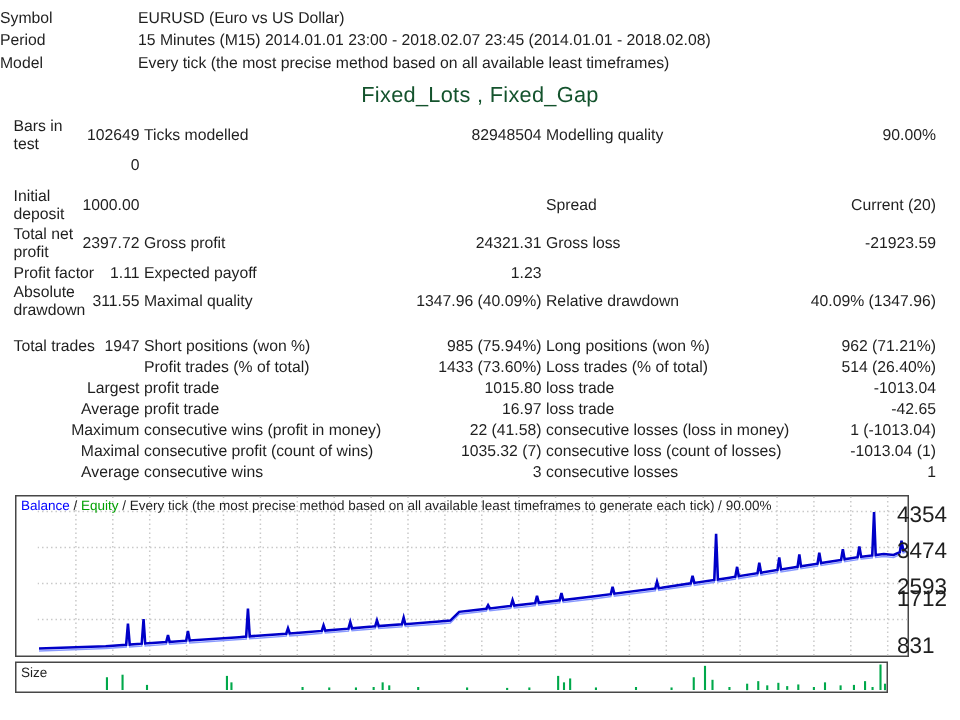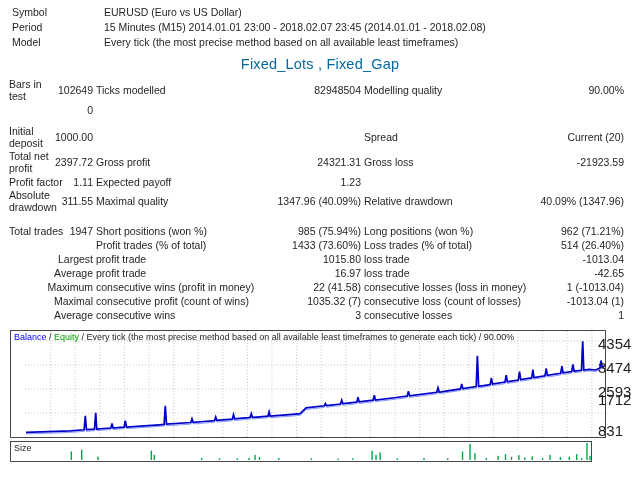--- a/index.html
+++ b/index.html
@@ -1,21 +1,21 @@
 <!DOCTYPE html>
 <html><head>
 <meta charset="utf-8">
 <style>
   html,body{margin:0;padding:0;}
   body{
     width:640px;height:480px;background:#ffffff;overflow:hidden;
     font-family:"Liberation Sans",sans-serif;font-size:10.5px;color:#1f1f1f;
   }
   #report{padding-top:4px;}
-  .hrow{display:flex;padding-left:12px;min-height:14px;align-items:center;margin-top:1px;}
+  .hrow{display:flex;padding-left:0;min-height:14px;align-items:center;margin-top:1px;}
   .hlabel{width:92px;flex:none;}
   .hvalue{flex:1;}
   #title{text-align:center;font-size:14.5px;margin-top:7px;margin-bottom:6px;letter-spacing:0.2px;}
   #stats{margin-top:2px;}
   .srow{display:flex;padding-left:9px;min-height:13px;margin-top:1px;}
   .pair{display:flex;align-items:center;}
   .pl{line-height:12px;}
   .pv{margin-left:auto;text-align:right;line-height:12px;padding-left:4px;white-space:nowrap;}
   .p1{width:84px;flex:none;}
   .p1 .pl{max-width:58px;}
@@ -44,21 +44,21 @@
       <div class="hrow">
         <div class="hlabel">Period</div>
         <div class="hvalue">15 Minutes (M15) 2014.01.01 23:00 - 2018.02.07 23:45 (2014.01.01 - 2018.02.08)</div>
       </div>
       <div class="hrow">
         <div class="hlabel">Model</div>
         <div class="hvalue">Every tick (the most precise method based on all available least timeframes)</div>
       </div>
     </div>
 
-  <div id="title" style="color: #0369a1;">Fixed_Lots , Fixed_Gap</div>
+  <div id="title" style="color: #14532d;">Fixed_Lots , Fixed_Gap</div>
 
   <div id="stats">
       <div class="srow">
         <div class="pair p1">
           <span class="pl">Bars in test</span>
           <span class="pv">102649</span>
         </div>
         <div class="pair p2">
           <span class="pl">Ticks modelled</span>
           <span class="pv">82948504</span>

